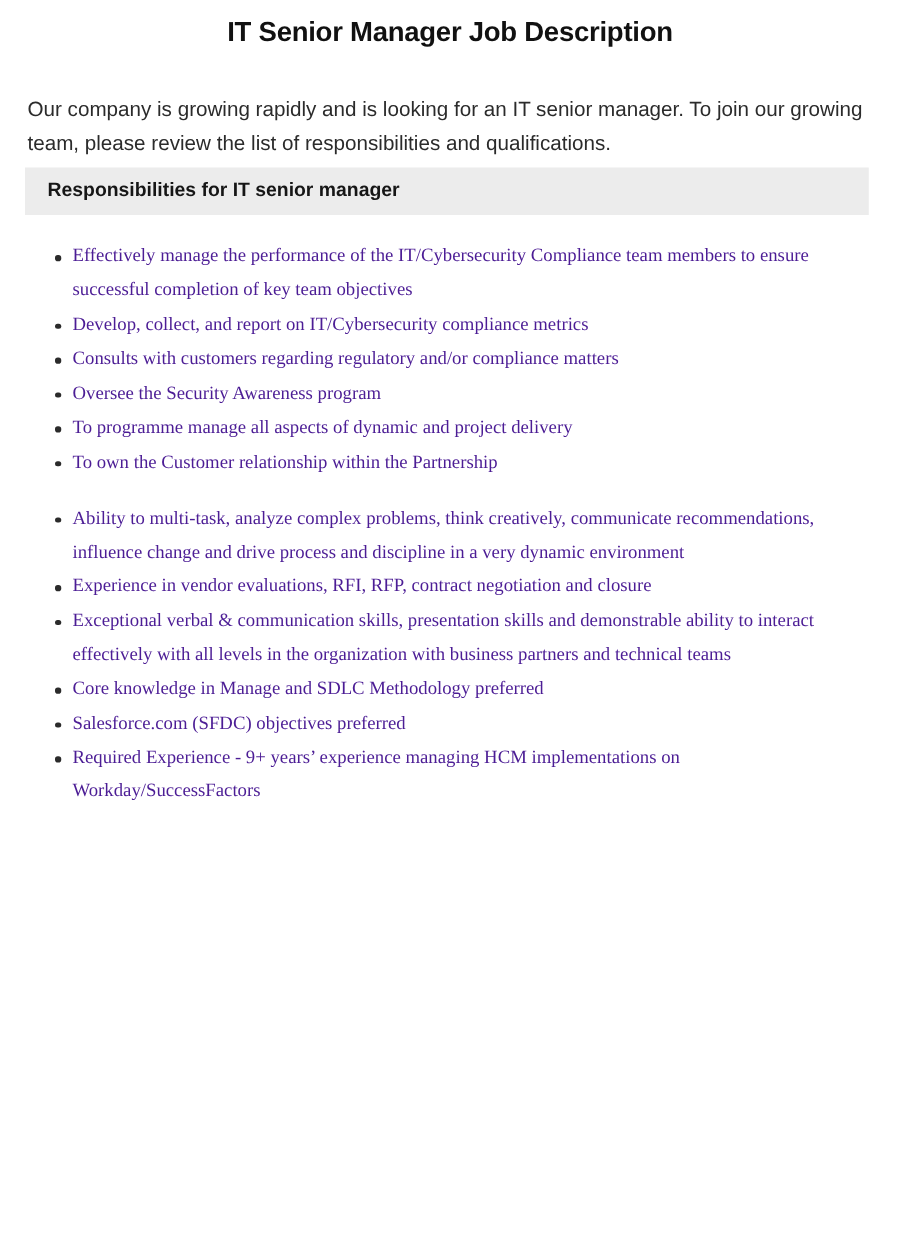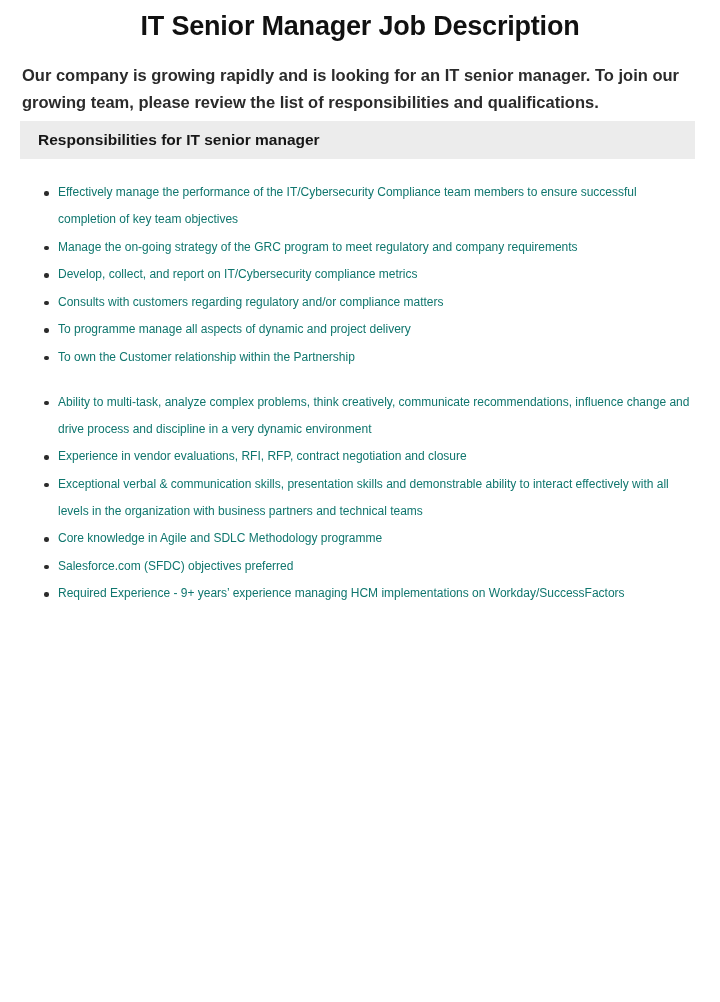--- a/index.html
+++ b/index.html
@@ -14,37 +14,36 @@
     color: #1a1a1a;
     overflow: hidden;
   }
   .page {
     width: 720px;
     height: 1002px;
     position: relative;
     box-sizing: border-box;
   }
   .page-title {
-    font-size: 27px;
+    font-size: 22px;
     font-weight: bold;
     text-align: center;
     letter-spacing: -0.2px;
     color: #111111;
     margin: 0;
     padding: 6px 20px 0 20px;
     line-height: 40px;
   }
   .intro {
     font-size: 16.5px;
     line-height: 27px;
     color: #2b2b2b;
-    margin: 16px 0 0 0;
+    margin: 29px 0 0 0;
     padding: 0 22px 0 22px;
     max-width: 680px;
-    font-weight: bold;
   }
   .section {
     margin-top: 5px;
   }
   .section-header {
     background: #ececec;
     margin: 0 25px 0 20px;
     padding: 9px 0 9px 18px;
     font-size: 15.5px;
     font-weight: bold;
@@ -57,25 +56,26 @@
     padding: 0;
   }
   .bullet-list.first-list {
     margin-top: 20px;
   }
   .bullet-list.second-list {
     margin-top: 18px;
   }
   .bullet-item {
     position: relative;
-    font-size: 12px;
+    font-size: 15px;
     line-height: 27px;
-    color: #0f766e;
+    color: #4c1d95;
     padding: 0 25px 0 58px;
     margin: 0 0 0.5px 0;
+    font-family: Liberation Serif, serif;
   }
   .bullet-item::before {
     content: "";
     position: absolute;
     left: 44px;
     top: 12px;
     width: 4.5px;
     height: 4.5px;
     border-radius: 50%;
     background: #2b2b2b;
@@ -87,32 +87,32 @@
 <div class="page">
 
   <h1 class="page-title">IT Senior Manager Job Description</h1>
 
   <p class="intro">Our company is growing rapidly and is looking for an IT senior manager. To join our growing team, please review the list of responsibilities and qualifications.</p>
 
   <section class="section">
     <div class="section-header">Responsibilities for IT senior manager</div>
     <ul class="bullet-list first-list">
       <li class="bullet-item">Effectively manage the performance of the IT/Cybersecurity Compliance team members to ensure successful completion of key team objectives</li>
-      <li class="bullet-item">Manage the on-going strategy of the GRC program to meet regulatory and company requirements</li>
       <li class="bullet-item">Develop, collect, and report on IT/Cybersecurity compliance metrics</li>
       <li class="bullet-item">Consults with customers regarding regulatory and/or compliance matters</li>
+      <li class="bullet-item">Oversee the Security Awareness program</li>
       <li class="bullet-item">To programme manage all aspects of dynamic and project delivery</li>
       <li class="bullet-item">To own the Customer relationship within the Partnership</li>
     </ul>
   </section>
 
   <section class="section">
     <ul class="bullet-list second-list">
       <li class="bullet-item">Ability to multi-task, analyze complex problems, think creatively, communicate recommendations, influence change and drive process and discipline in a very dynamic environment</li>
       <li class="bullet-item">Experience in vendor evaluations, RFI, RFP, contract negotiation and closure</li>
       <li class="bullet-item">Exceptional verbal &amp; communication skills, presentation skills and demonstrable ability to interact effectively with all levels in the organization with business partners and technical teams</li>
-      <li class="bullet-item">Core knowledge in Agile and SDLC Methodology programme</li>
+      <li class="bullet-item">Core knowledge in Manage and SDLC Methodology preferred</li>
       <li class="bullet-item">Salesforce.com (SFDC) objectives preferred</li>
       <li class="bullet-item">Required Experience - 9+ years’ experience managing HCM implementations on Workday/SuccessFactors</li>
     </ul>
   </section>
 
 </div>
 
 </body></html>

